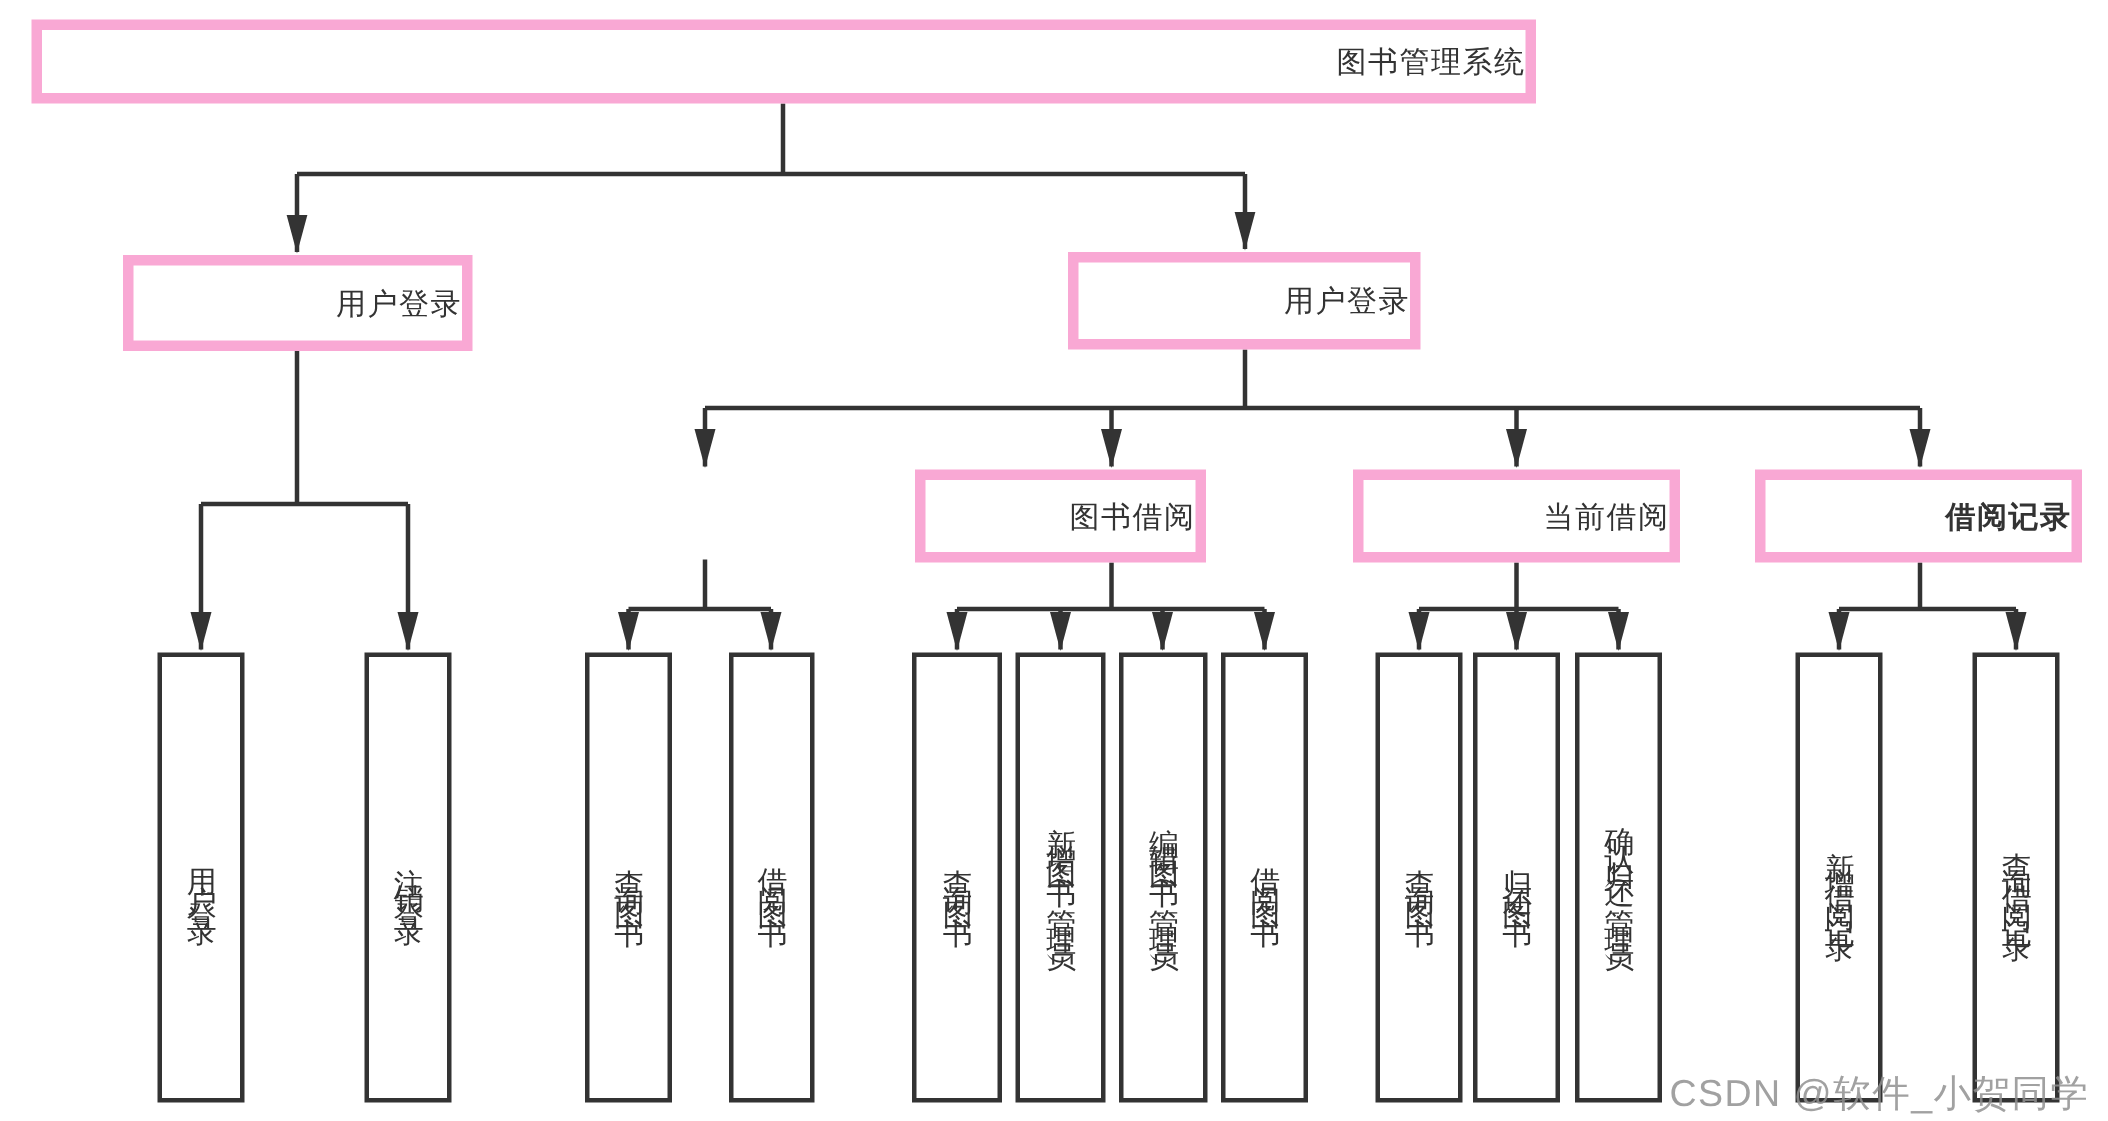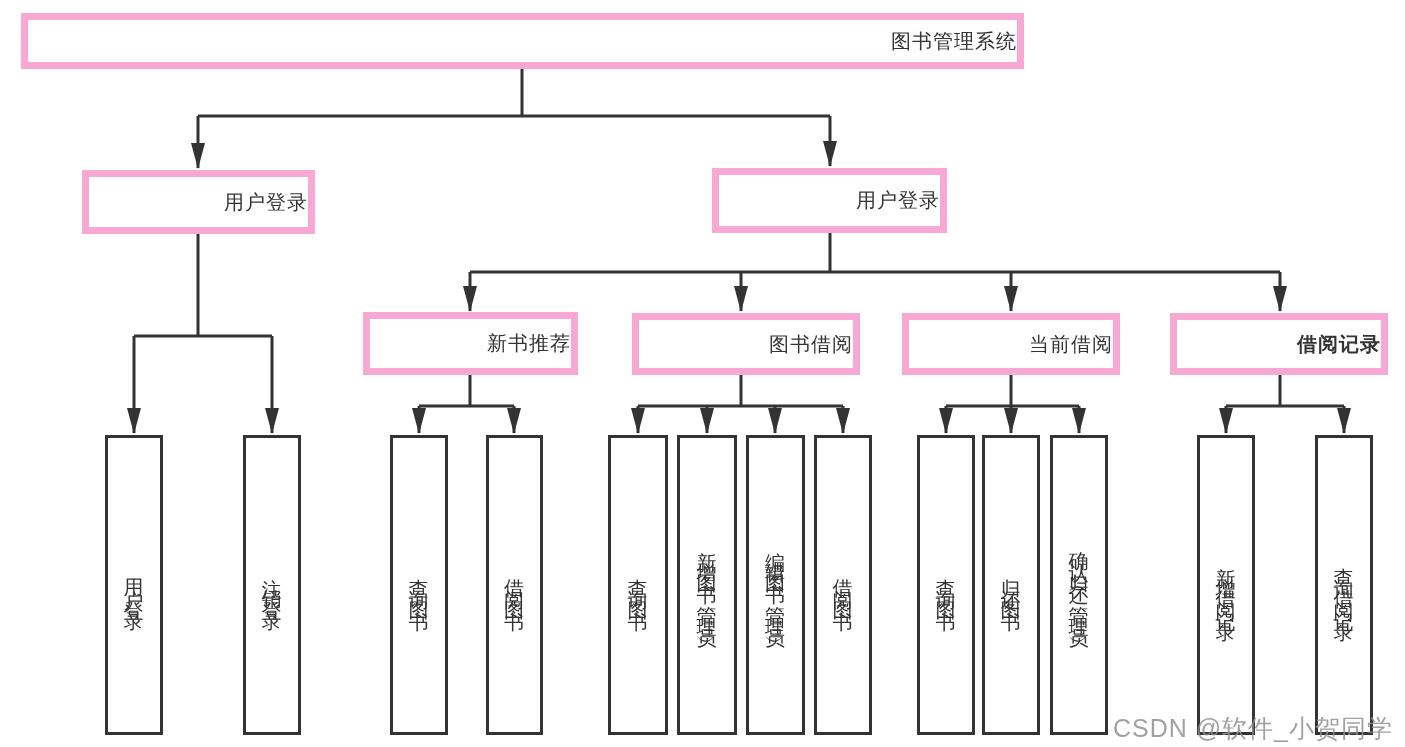--- a/index.html
+++ b/index.html
@@ -123,24 +123,21 @@
     <span>图书管理系统</span>
   </div>
 
   <div class="hbox" style="left:82px; top:170px; width:233px; height:64px;">
     <span>用户登录</span>
   </div>
   <div class="hbox" style="left:712px; top:168px; width:235px; height:65px;">
     <span>用户登录</span>
   </div>
 
-  <div class="hbox" style="left:363px; top:312px; width:215px; height:63px;">
-    <span>新书推荐</span>
-  </div>
-  <div class="hbox" style="left:632px; top:313px; width:228px; height:62px;">
+  <div class="hbox" style="left:610px; top:313px; width:194px; height:62px;">
     <span>图书借阅</span>
   </div>
   <div class="hbox" style="left:902px; top:313px; width:218px; height:62px;">
     <span>当前借阅</span>
   </div>
   <div class="hbox" style="left:1170px; top:313px; width:218px; height:62px;font-weight:bold;">
     <span>借阅记录</span>
   </div>
 
   <div class="vbox" style="left:105px; top:435px; width:58px; height:300px;">

